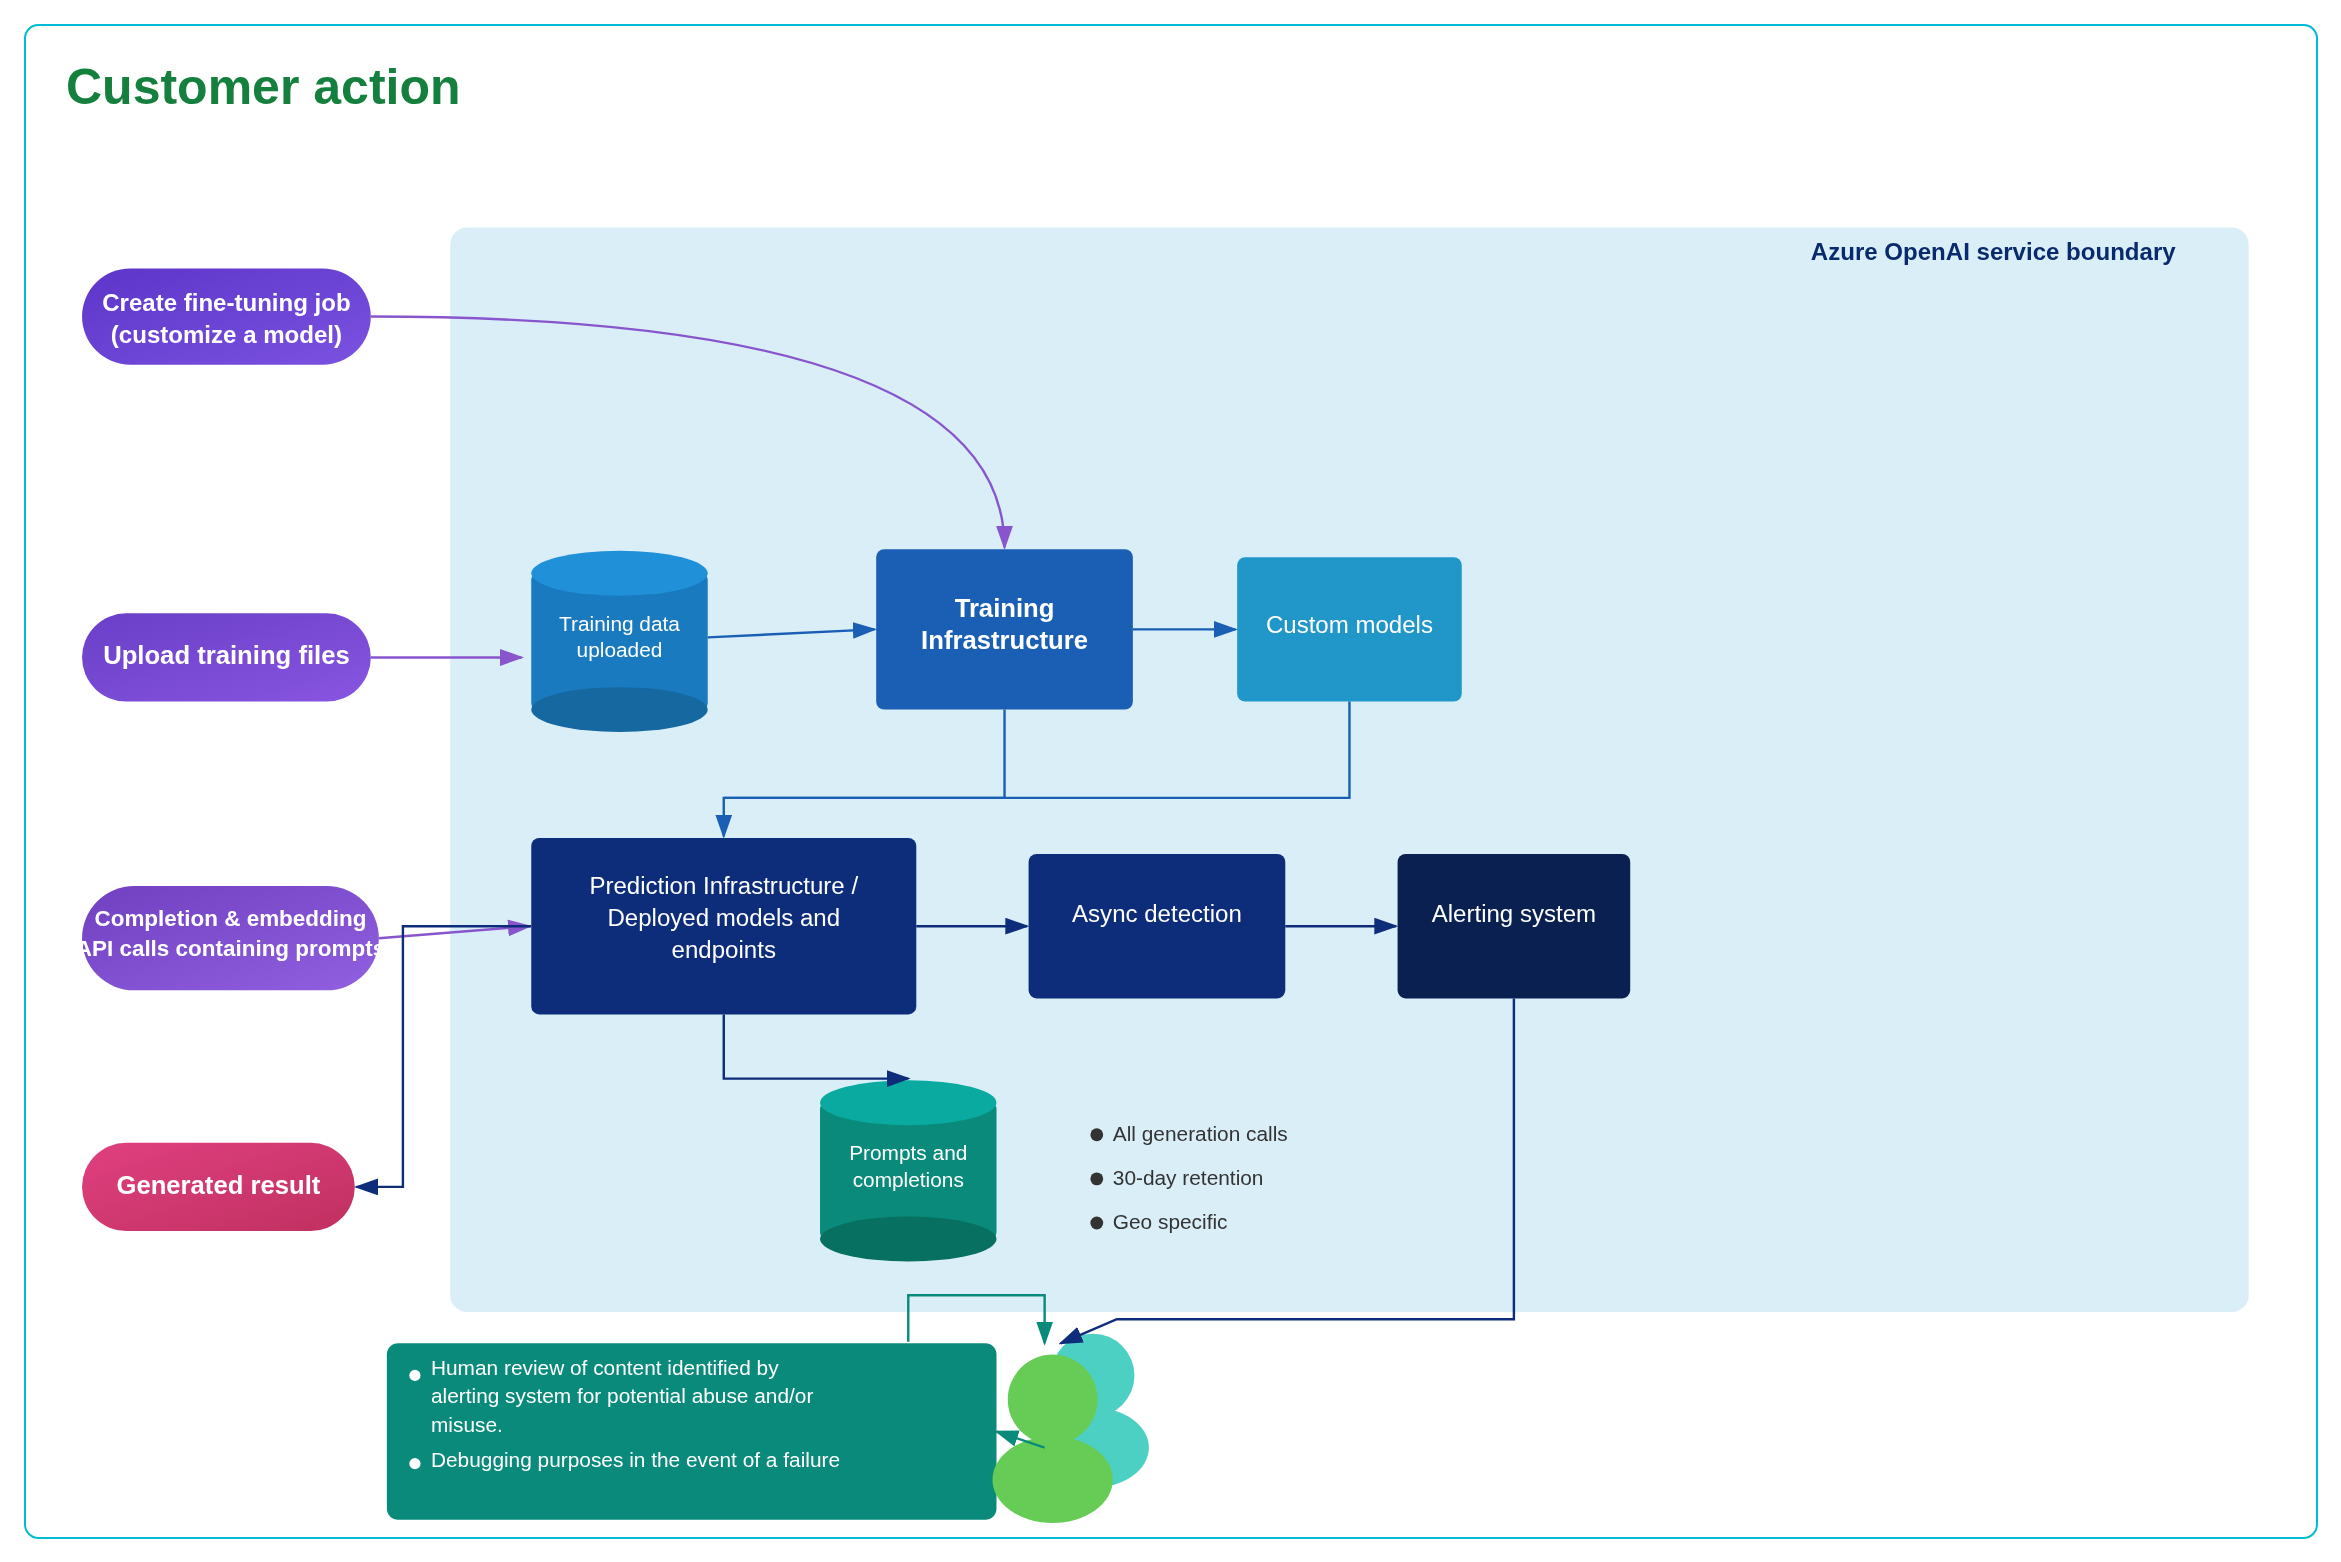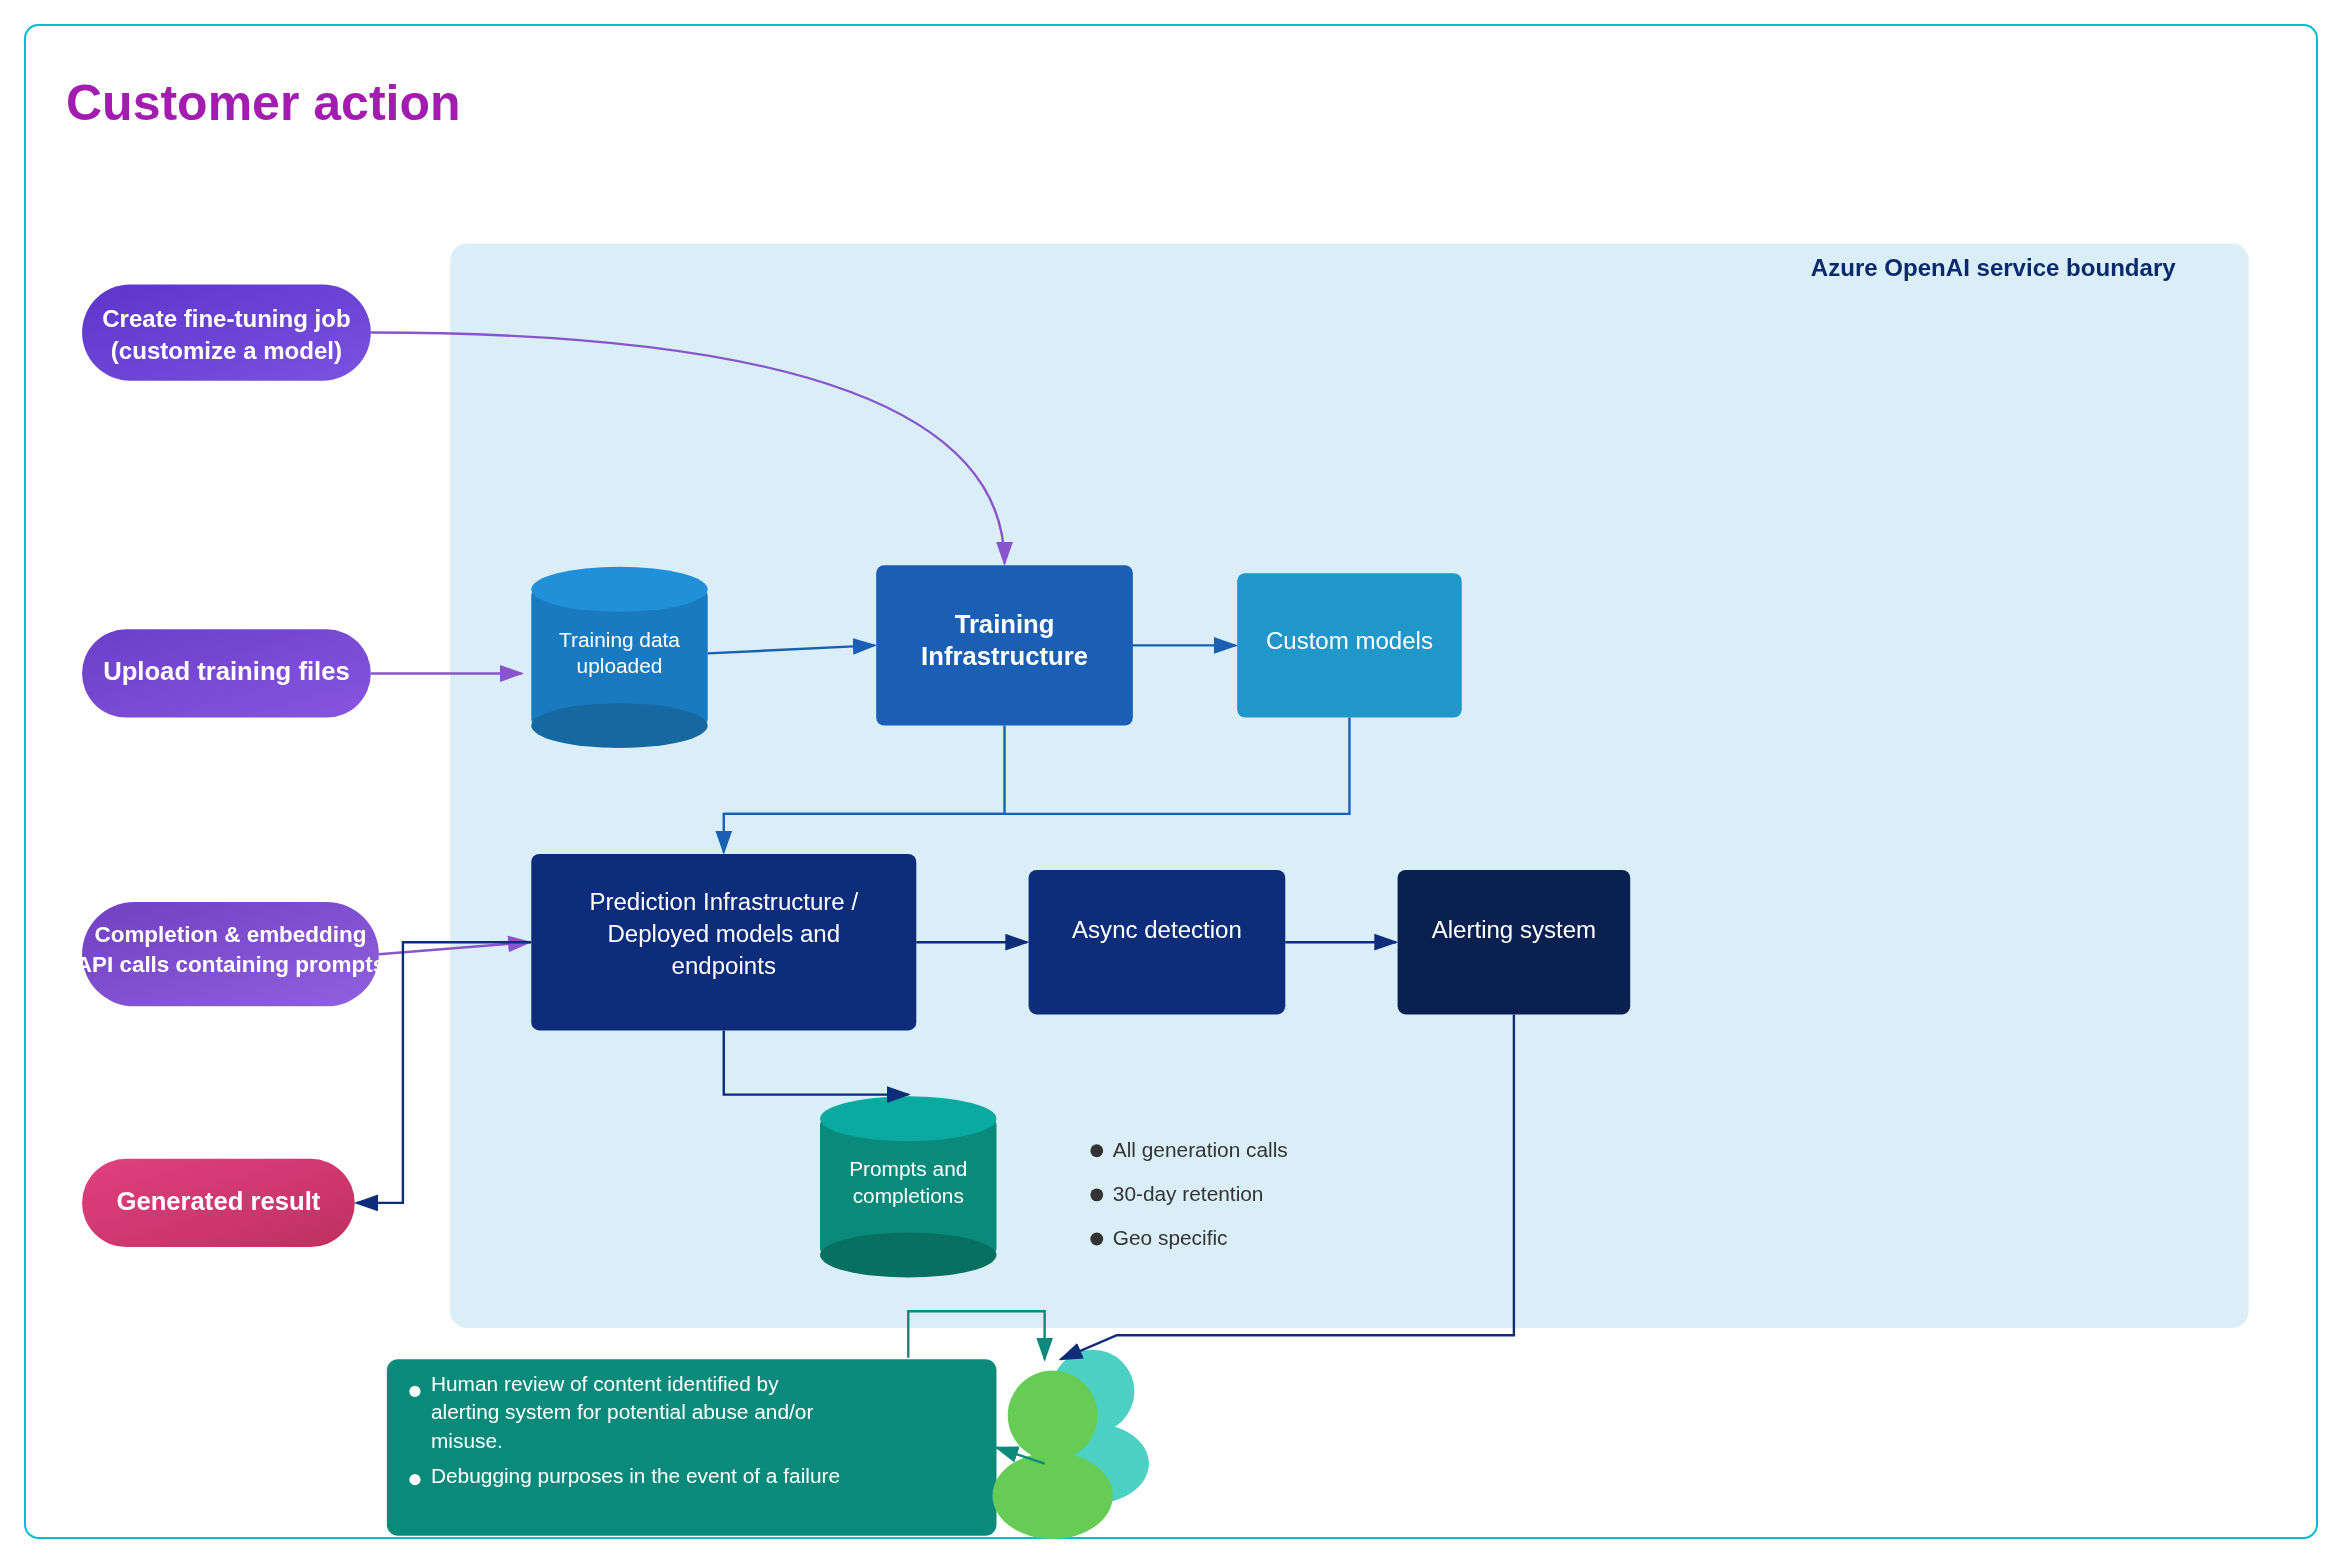--- a/index.html
+++ b/index.html
@@ -13,25 +13,24 @@
     .outer-border {
       border: 2.4px solid #00bcd4;
       border-radius: 14.4px;
       margin: 24px;
       padding: 32px 40px 40px 40px;
       height: calc(100% - 48px);
       position: relative;
       background: #fff;
     }
     .page-title {
-      color: #a21caf;
+      color: #15803d;
       font-size: 50px;
       font-weight: 700;
       margin-bottom: 48px;
-      margin-top: 16px;
     }
   </style>
 </head>
 <body>
 
 <div class="outer-border">
   <div class="page-title">Customer action</div>
 
   <svg width="2230" height="1380" viewBox="0 0 2780 1720" style="display:block; overflow:visible;">
 

